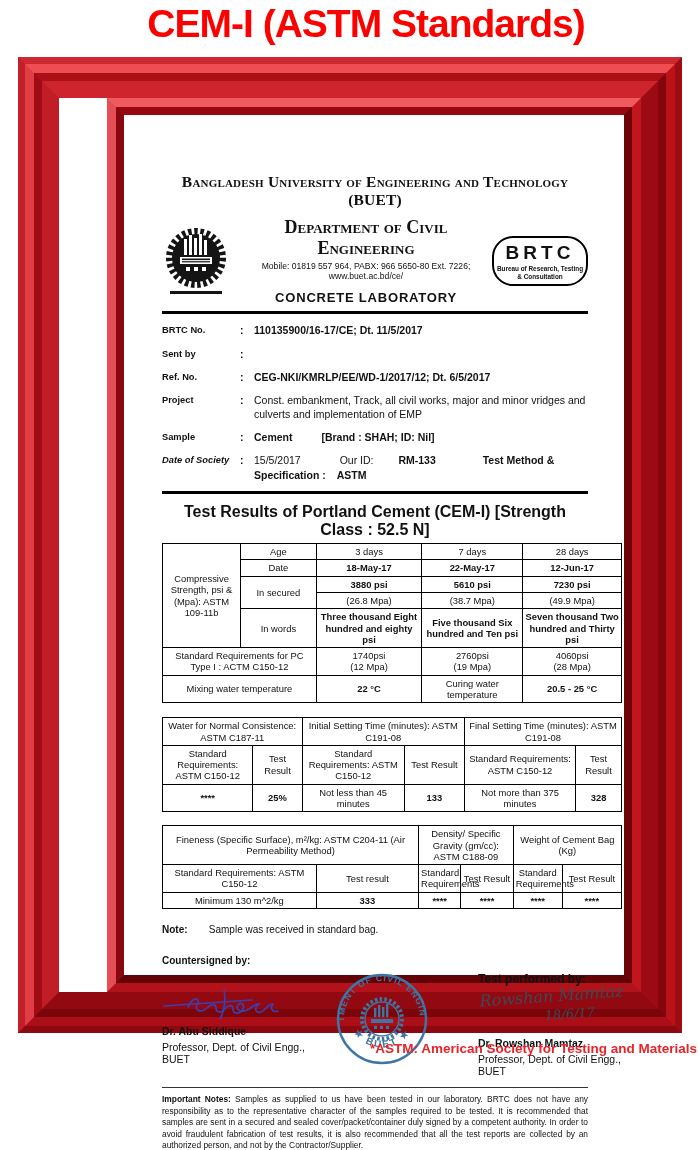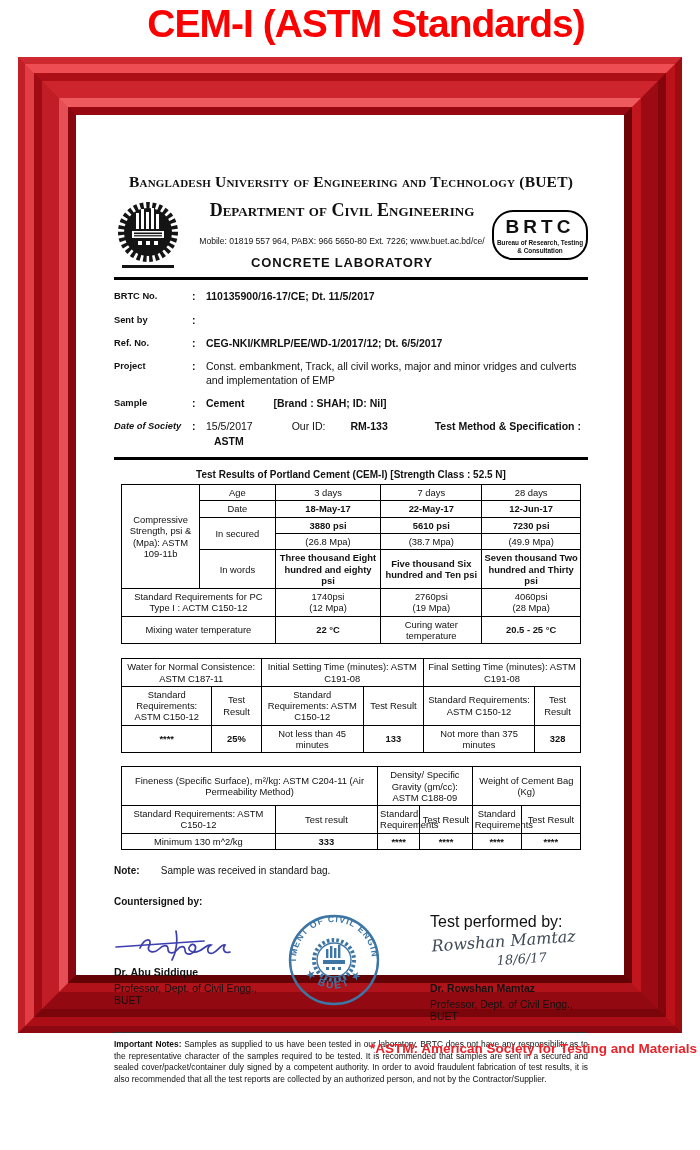--- a/index.html
+++ b/index.html
@@ -7,66 +7,66 @@
        font-family:"Liberation Sans",sans-serif;color:#111;}
 
   .main-title{position:absolute;top:2px;left:16px;width:100%;text-align:center;
     font-size:39px;font-weight:800;color:#fb0200;letter-spacing:-1px;}
 
   
   .frame{position:absolute;left:18px;top:57px;width:664px;height:976px;box-sizing:border-box;
     border:7px solid;border-color:#ce2831 #9d0b13 #8d0810 #c21f28;}
   .f2{width:100%;height:100%;box-sizing:border-box;border:9px solid;border-color:#ee4e53 #bb1119 #ab0e16 #e23d44;}
   .f3{width:100%;height:100%;box-sizing:border-box;border:8px solid;border-color:#ad0f17 #84060c #7a050a #a10c14;}
-  .f4{width:100%;height:100%;box-sizing:border-box;border:17px solid;border-color:#cd242e #9c0b13 #920911 #c01d27;}
+  .f4{width:100%;height:100%;box-sizing:border-box;border:17px solid;border-color:#cd242e #9c0b13 #920911 #c01d27;padding-left:48px;}
   .f5{width:100%;height:100%;box-sizing:border-box;border:9px solid;border-color:#ef5a5e #c2161e #b2121a #e54e54;}
   .f6{width:100%;height:100%;box-sizing:border-box;border:8px solid;border-color:#970810 #6d0407 #630306 #890710;}
 
   .paper{width:100%;height:100%;background:#fff;box-sizing:border-box;padding:58px 36px 0 38px;}
 
   .univ{font-family:"Liberation Serif",serif;font-variant:small-caps;font-weight:700;
     font-size:15.5px;text-align:center;letter-spacing:.2px;}
 
   .dept-row{display:grid;grid-template-columns:78px 1fr 96px;align-items:center;margin-top:8px;}
   .dept-center{text-align:center;}
   .dept{font-family:"Liberation Serif",serif;font-variant:small-caps;font-weight:700;font-size:18px;}
-  .contact{font-size:8.6px;margin-top:15px;}
+  .contact{font-size:8.6px;margin-top:2px;}
   .lab{font-size:13px;font-weight:700;letter-spacing:.8px;margin-top:9px;}
   .brtc-box{border:2.4px solid #000;border-radius:21px;text-align:center;padding:4px 1px 3px;background:#fff;}
   .brtc-acronym{font-size:19px;font-weight:800;letter-spacing:4px;}
   .brtc-sub{font-size:6.4px;font-weight:700;line-height:1.25;margin-top:1px;}
 
   .hr-thick{height:3.4px;background:#000;margin-top:6px;}
   .hr-thin{height:1px;background:#333;margin-top:10px;}
 
   .info{margin-top:7px;font-size:10.5px;}
   .info-row{display:grid;grid-template-columns:78px 14px 1fr;margin:9px 0;line-height:1.35;}
   .ilabel{font-weight:700;font-size:9.3px;padding-top:1px;}
   .ilabel.italic{font-style:italic;}
   .b{font-weight:700;}
   .sp26{margin-left:26px;} .sp36{margin-left:36px;} .sp22{margin-left:22px;} .sp44{margin-left:44px;} .sp8{margin-left:8px;}
 
-  .tbl-title{font-weight:700;font-size:10px;text-align:center;margin-top:9px;}
+  .tbl-title{font-weight:700;font-size:16px;text-align:center;margin-top:9px;}
 
   table{border-collapse:collapse;table-layout:fixed;width:460px;margin:4px auto 0;}
   td,th{border:1.2px solid #000;font-size:9.4px;font-weight:400;text-align:center;
         padding:2px 2px;line-height:1.2;vertical-align:middle;}
   table{border:1.6px solid #000;}
   .t2{margin-top:14px;}
   .t3{margin-top:13px;}
 
   .note-row{margin-top:15px;font-size:10px;}
   .note-label{font-weight:700;display:inline-block;width:44px;}
   .counter{margin-top:20px;font-size:10px;font-weight:700;}
 
   .sig-row{display:grid;grid-template-columns:1fr 118px 1fr;margin-top:2px;align-items:start;}
   .sig-left{padding-top:12px;}
   .sig-name{font-weight:700;font-size:10.5px;margin-top:1px;}
   .sig-title{font-size:10.5px;margin-top:4px;}
-  .performed{font-size:16px;font-weight:400;}
+  .performed{font-size:12px;font-weight:700;}
   .sig-right{padding-top:4px;padding-left:26px;}
 
   .imp{margin-top:6px;font-size:8.4px;line-height:1.38;text-align:justify;}
   .imp .lbl{font-weight:800;}
 
   .footnote{position:absolute;top:1041px;right:3px;font-size:13.5px;font-weight:700;color:#e8232a;}
 </style>
 </head>
 <body>
 

